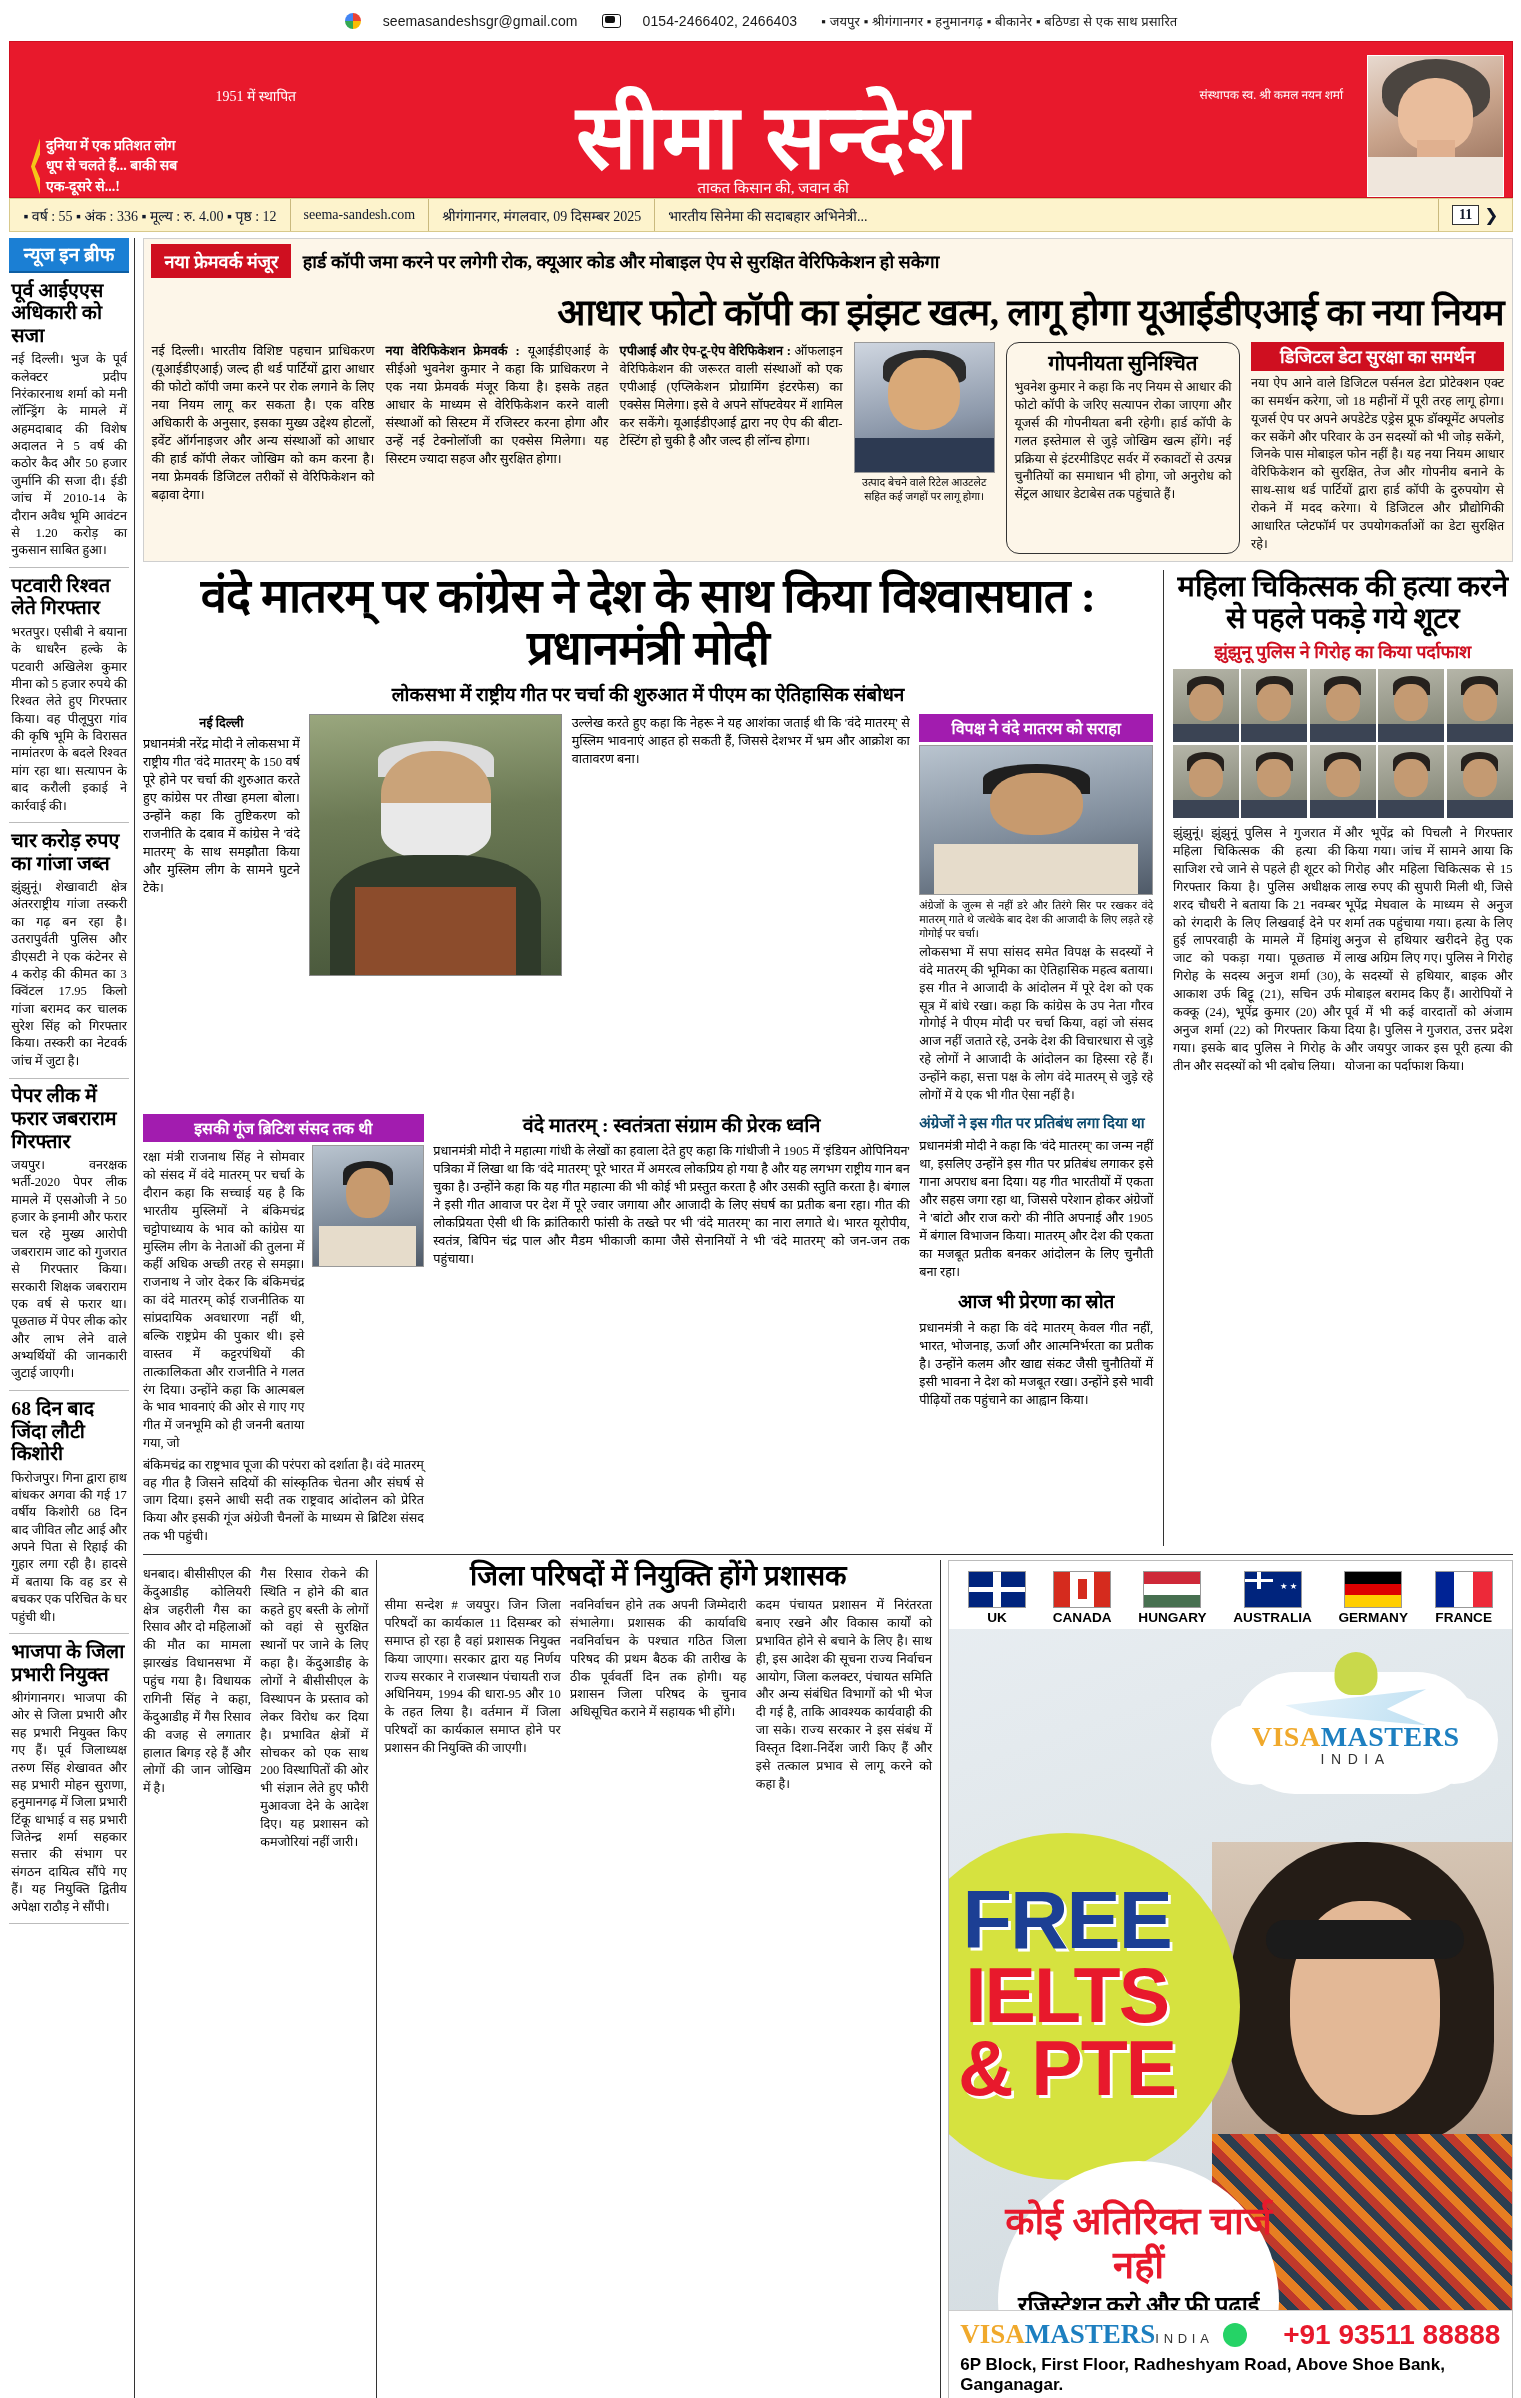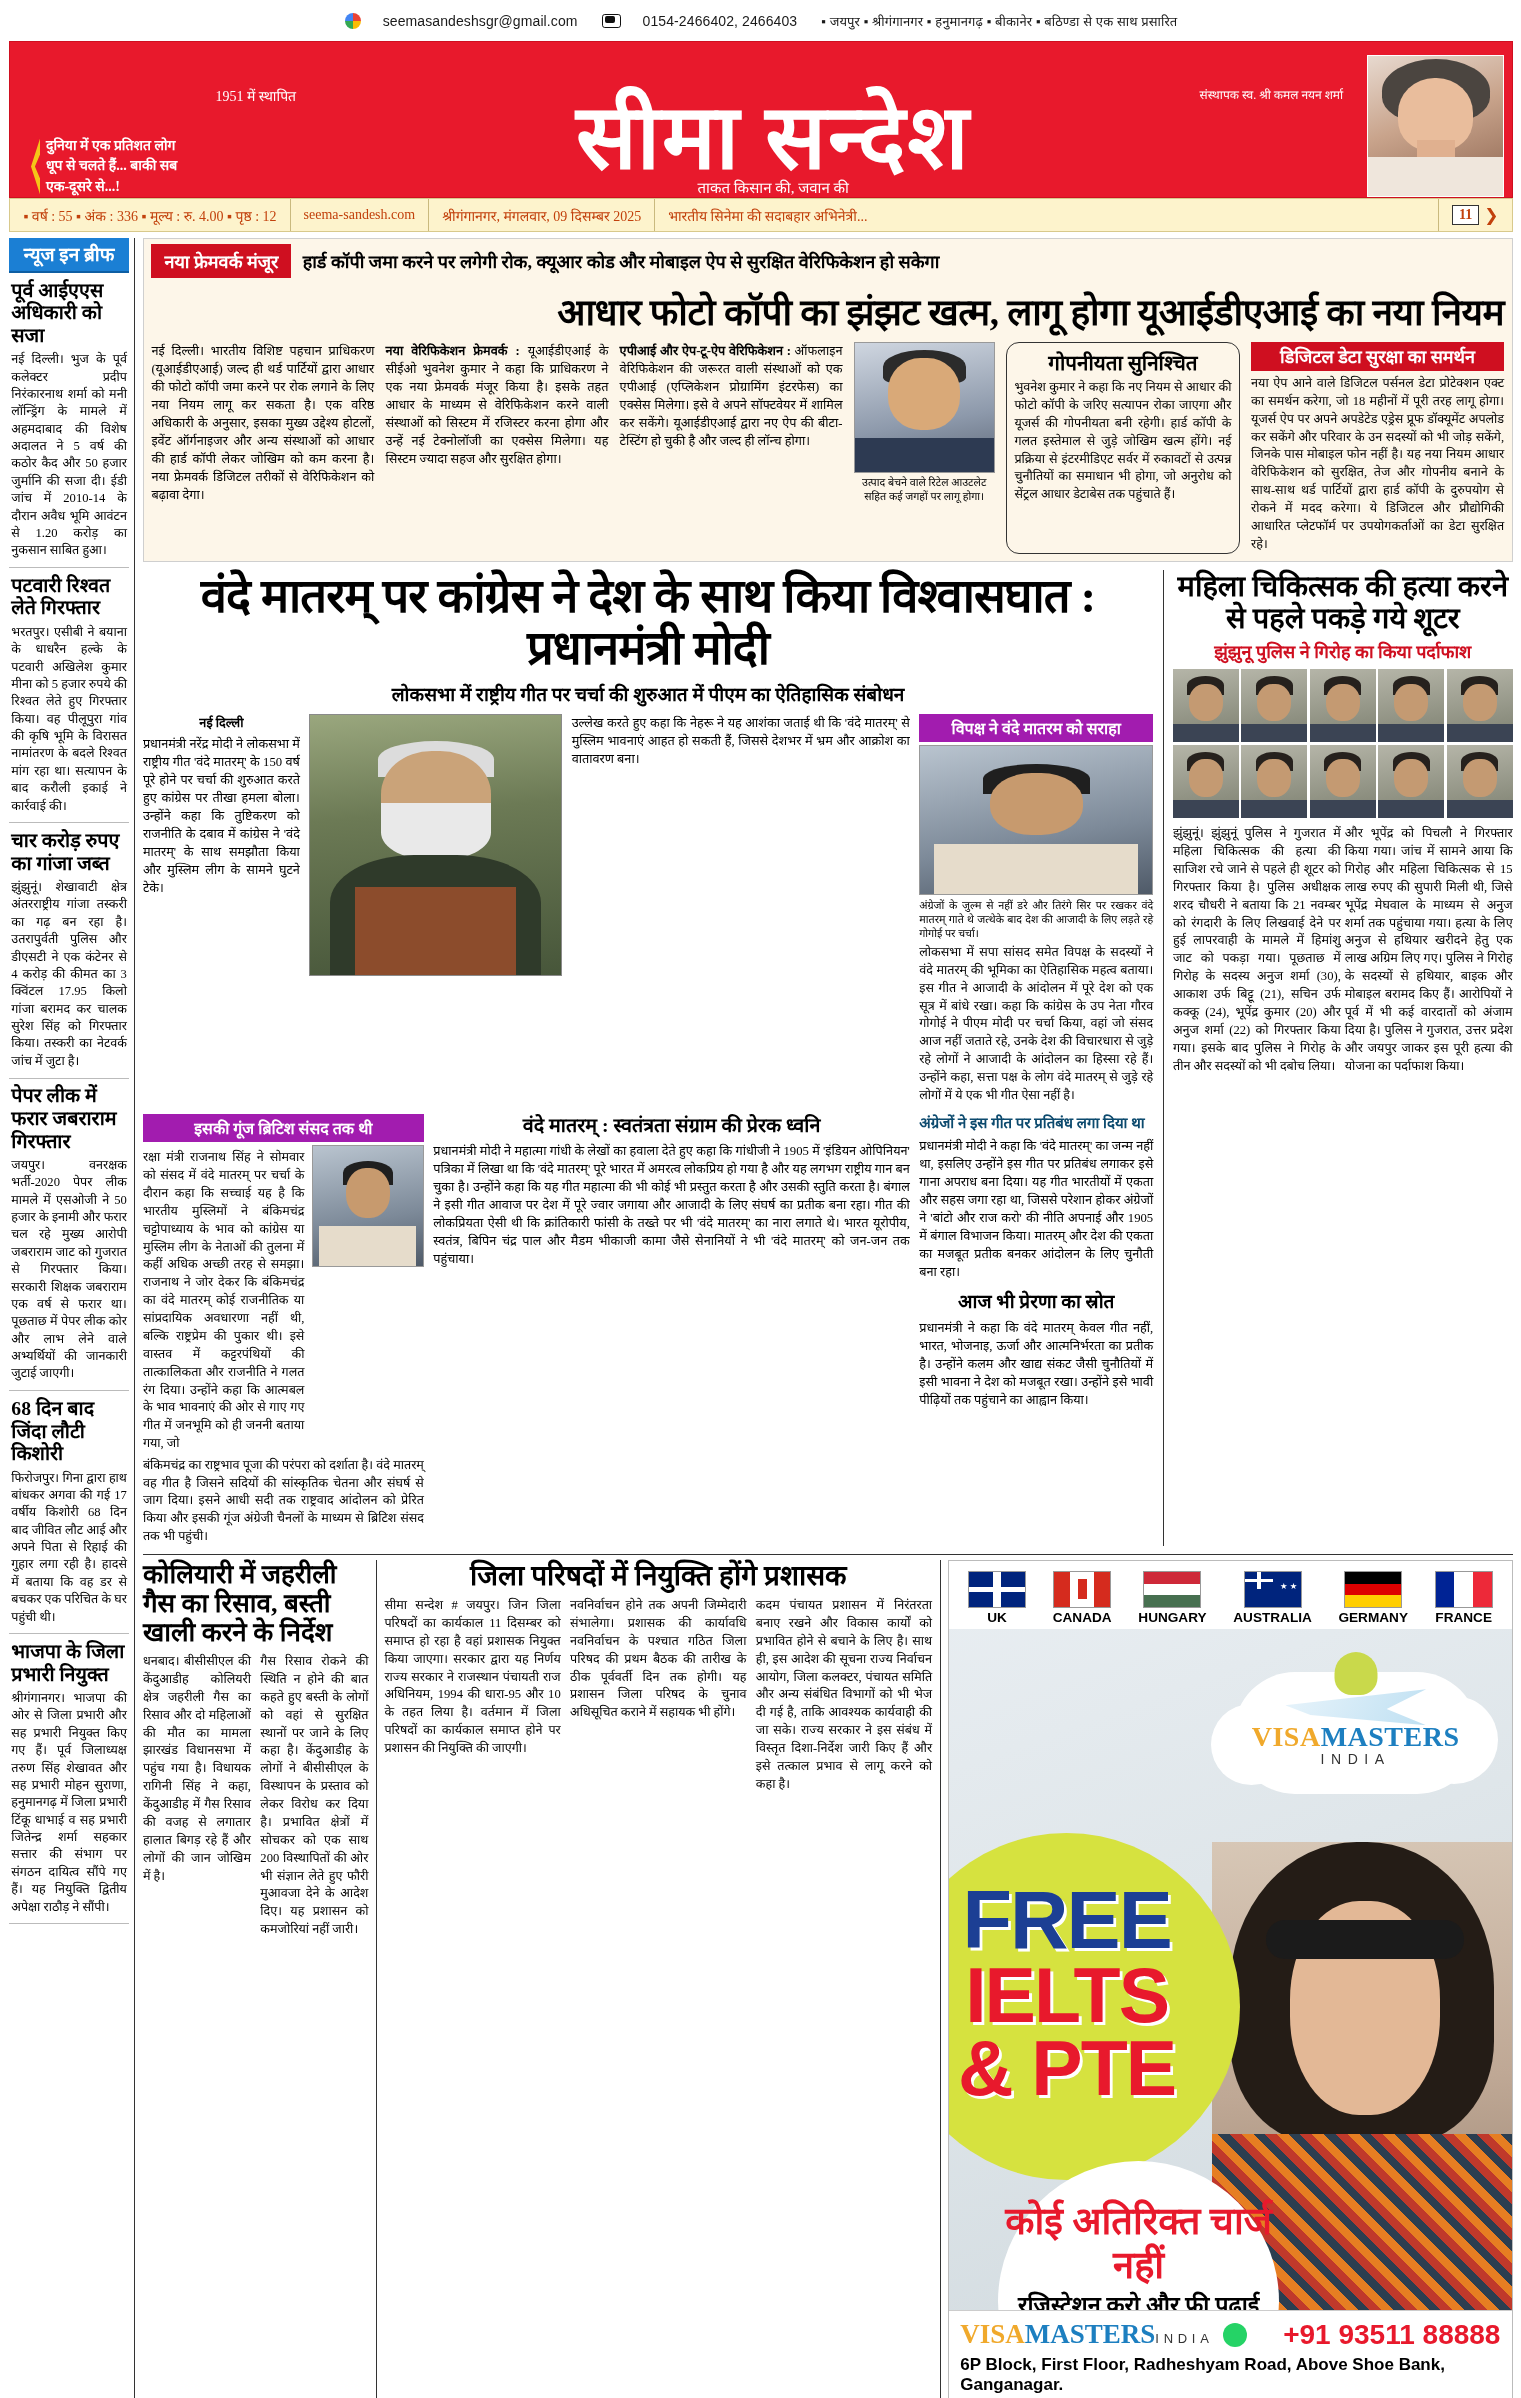--- a/index.html
+++ b/index.html
@@ -68,21 +68,21 @@
   }
   .mh-photo .hair { position:absolute; left:10%; top:2%; width:80%; height:46%; background:#4b4540; border-radius: 50% 50% 40% 40%;}
   .mh-photo .face { position:absolute; left:22%; top:16%; width:56%; height:52%; background:#e9bd9c; border-radius:48% 48% 42% 42%;}
   .mh-photo .neck { position:absolute; left:36%; top:60%; width:28%; height:20%; background:#e0b08f;}
   .mh-photo .dress{ position:absolute; left:0; bottom:0; width:100%; height:28%; background:#efe6dc;}
 
   
   .infobar {
     margin: 0 9.4px; background:#fdf3cc; border:0.9px solid #d8c98c;
     height: 34px; display:flex; align-items:center; font-size: 14px;
-    font-family: "Liberation Serif", serif; color:#c2410c;
+    font-family: "Liberation Serif", serif; color:#0f172a;
   }
   .infobar .cell { padding: 0 13px; border-right: 0.9px solid #c9b97e; height: 100%;
                    display:flex; align-items:center; white-space:nowrap;}
   .infobar .cell:last-child { border-right: none; }
   .infobar .grow { flex:1; }
   .pagebox {
     border:1.4px solid #333; padding:0.9px 5.6px; font-weight:700; font-size:14px; margin-right:5.6px;
     background:#fff;
   }
   .arrow { font-size: 17px; }
@@ -545,21 +545,20 @@
           </div>
           <div class="jj-body">
             <p>झुंझुनूं। झुंझुनूं पुलिस ने गुजरात में महिला चिकित्सक की हत्या की साजिश रचे जाने से पहले ही शूटर को गिरफ्तार किया है। पुलिस अधीक्षक शरद चौधरी ने बताया कि 21 नवम्बर को रंगदारी के लिए लिखवाई देने पर हुई लापरवाही के मामले में हिमांशु जाट को पकड़ा गया। पूछताछ में गिरोह के सदस्य अनुज शर्मा (30), आकाश उर्फ बिट्टू (21), सचिन उर्फ कक्कू (24), भूपेंद्र कुमार (20) और अनुज शर्मा (22) को गिरफ्तार किया गया। इसके बाद पुलिस ने गिरोह के तीन और सदस्यों को भी दबोच लिया।</p>
             <p>और भूपेंद्र को पिचलौ ने गिरफ्तार किया गया। जांच में सामने आया कि गिरोह और महिला चिकित्सक से 15 लाख रुपए की सुपारी मिली थी, जिसे भूपेंद्र मेघवाल के माध्यम से अनुज शर्मा तक पहुंचाया गया। हत्या के लिए अनुज से हथियार खरीदने हेतु एक लाख अग्रिम लिए गए। पुलिस ने गिरोह के सदस्यों से हथियार, बाइक और मोबाइल बरामद किए हैं। आरोपियों ने पूर्व में भी कई वारदातों को अंजाम दिया है। पुलिस ने गुजरात, उत्तर प्रदेश और जयपुर जाकर इस पूरी हत्या की योजना का पर्दाफाश किया।</p>
           </div>
         </div>
       </div>
 
       <div class="lowerband">
         <div class="lb-left">
-          <h2>कोलियारी में जहरीली गैस का रिसाव, बस्ती खाली करने के निर्देश</h2>
           <div class="lb-cols">
             <p>धनबाद। बीसीसीएल की केंदुआडीह कोलियरी क्षेत्र जहरीली गैस का रिसाव और दो महिलाओं की मौत का मामला झारखंड विधानसभा में पहुंच गया है। विधायक रागिनी सिंह ने कहा, केंदुआडीह में गैस रिसाव की वजह से लगातार हालात बिगड़ रहे हैं और लोगों की जान जोखिम में है।</p>
             <p>गैस रिसाव रोकने की स्थिति न होने की बात कहते हुए बस्ती के लोगों को वहां से सुरक्षित स्थानों पर जाने के लिए कहा है। केंदुआडीह के लोगों ने बीसीसीएल के विस्थापन के प्रस्ताव को लेकर विरोध कर दिया है। प्रभावित क्षेत्रों में सोचकर को एक साथ 200 विस्थापितों की ओर भी संज्ञान लेते हुए फौरी मुआवजा देने के आदेश दिए। यह प्रशासन को कमजोरियां नहीं जारी।</p>
           </div>
         </div>
         <div class="lb-mid">
           <h2>जिला परिषदों में नियुक्ति होंगे प्रशासक</h2>
           <div class="lb-cols">
             <p>सीमा सन्देश # जयपुर। जिन जिला परिषदों का कार्यकाल 11 दिसम्बर को समाप्त हो रहा है वहां प्रशासक नियुक्त किया जाएगा। सरकार द्वारा यह निर्णय राज्य सरकार ने राजस्थान पंचायती राज अधिनियम, 1994 की धारा-95 और 10 के तहत लिया है। वर्तमान में जिला परिषदों का कार्यकाल समाप्त होने पर प्रशासन की नियुक्ति की जाएगी।</p>
             <p>नवनिर्वाचन होने तक अपनी जिम्मेदारी संभालेगा। प्रशासक की कार्यावधि नवनिर्वाचन के पश्चात गठित जिला परिषद की प्रथम बैठक की तारीख के ठीक पूर्ववर्ती दिन तक होगी। यह प्रशासन जिला परिषद के चुनाव अधिसूचित कराने में सहायक भी होंगे।</p>

